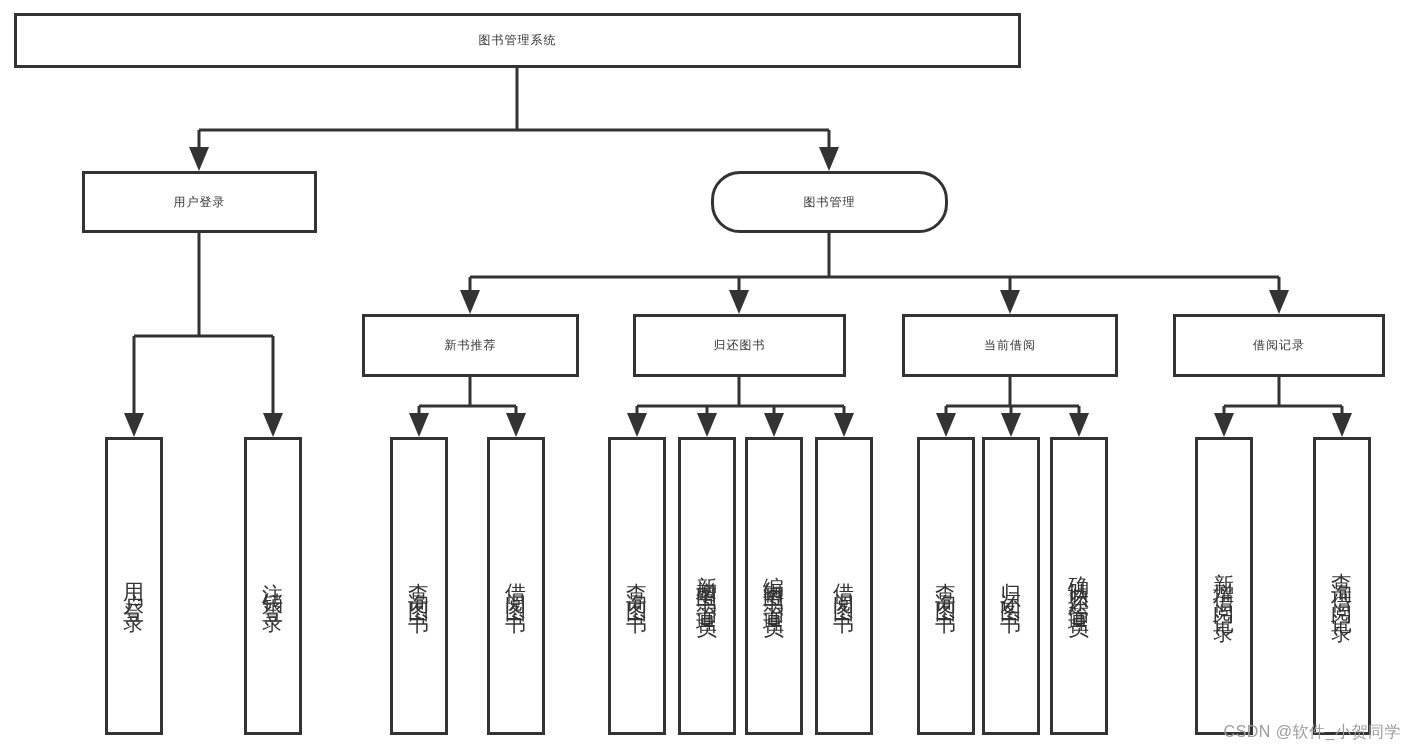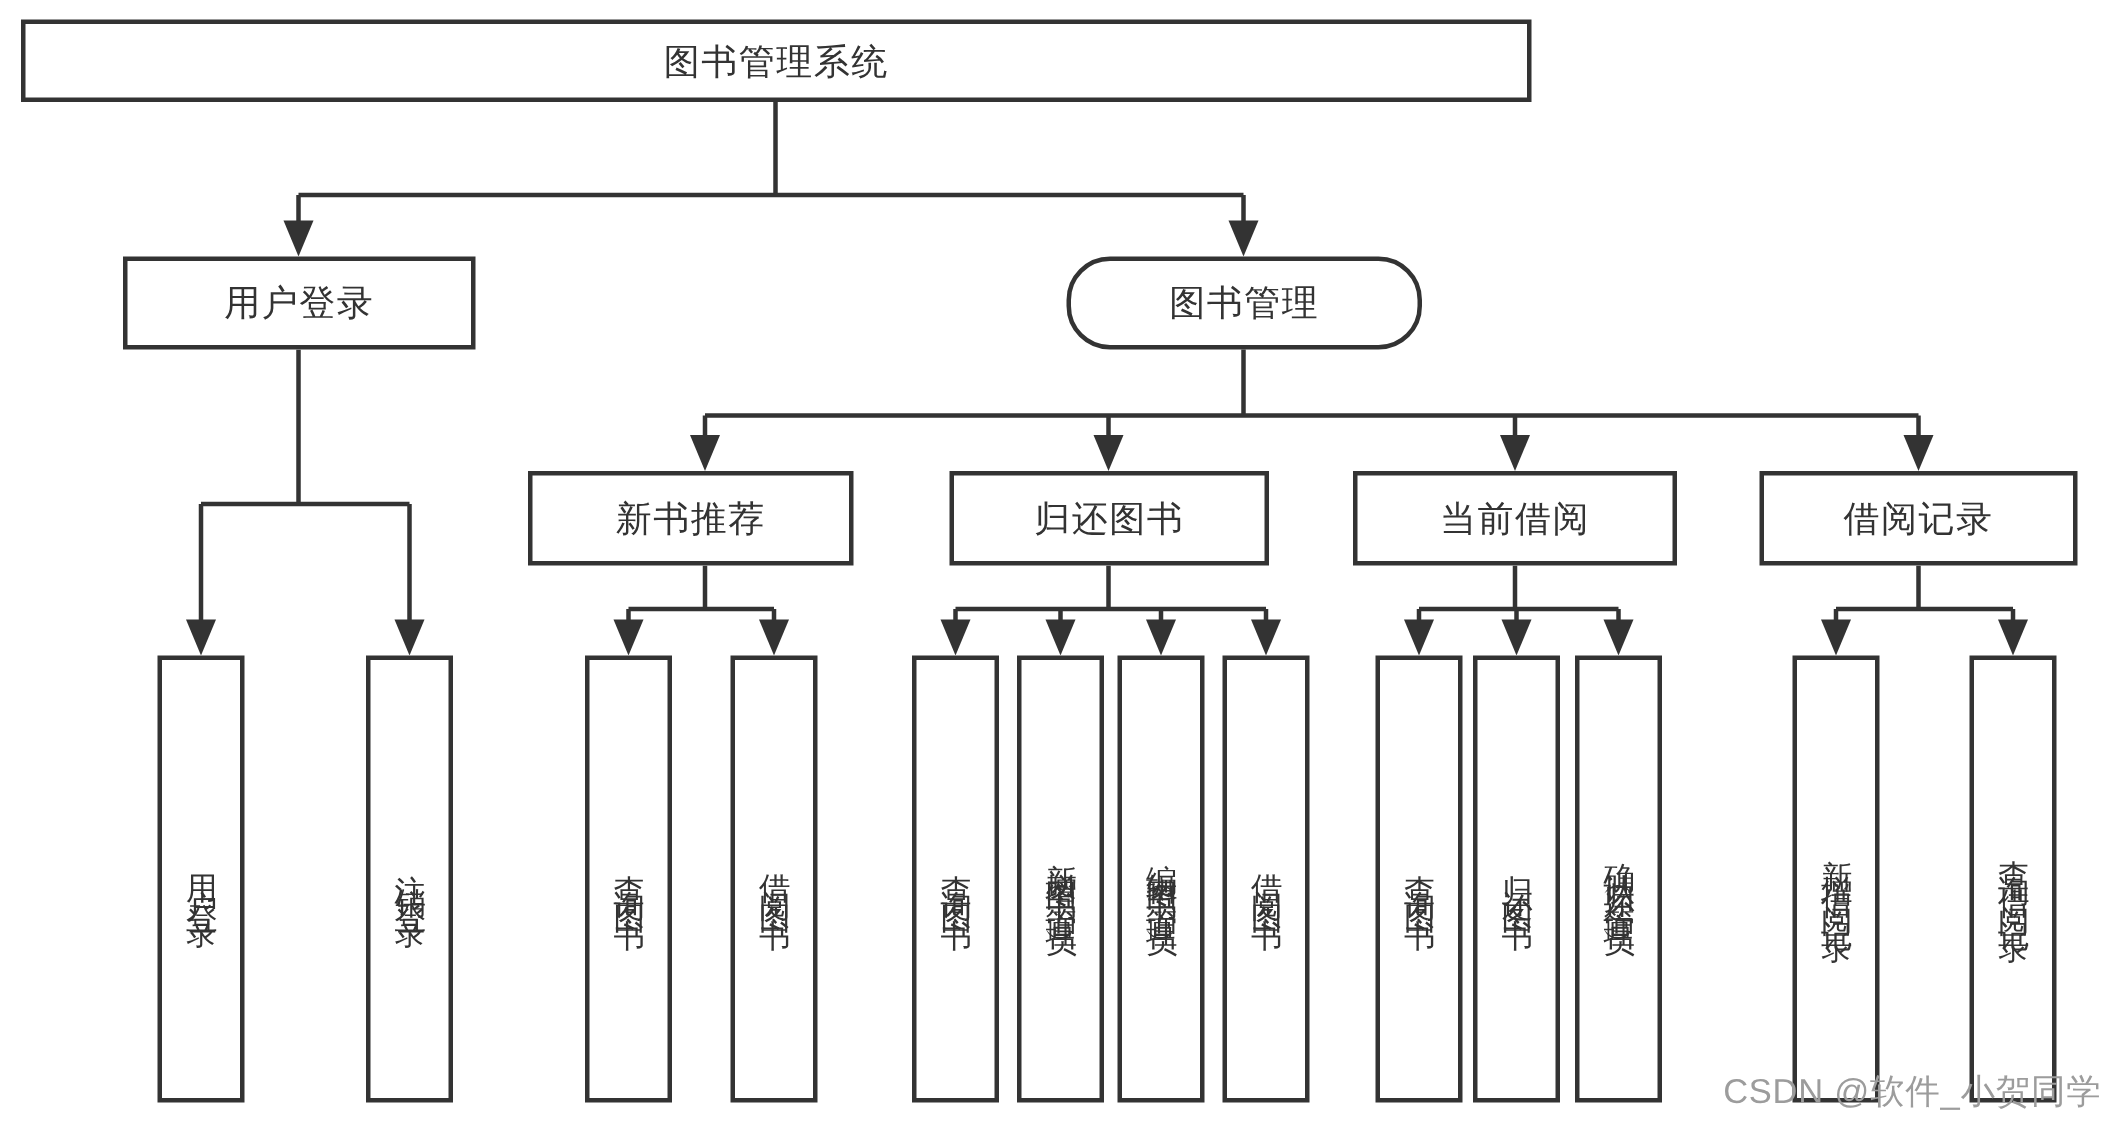--- a/index.html
+++ b/index.html
@@ -19,21 +19,21 @@
   .connectors{position:absolute;left:0;top:0;width:1405px;height:747px;}
   .connectors path{stroke:var(--line);stroke-width:3;fill:none;}
   .connectors polygon{fill:var(--line);stroke:none;}
   .node{
     position:absolute;
     box-sizing:border-box;
     border:3px solid var(--line);
     background:#fff;
     display:flex;align-items:center;justify-content:center;
     color:var(--text);
-    font-size:24px;
+    font-size:12px;
     letter-spacing:1px;
     white-space:nowrap;
   }
   .root{left:14px;top:13px;width:1007px;height:55px;}
   .lvl2{top:171px;height:62px;}
   .lvl3{top:314px;height:63px;}
   .leaf{
     position:absolute;
     top:437px;width:58px;height:298px;
     box-sizing:border-box;
@@ -47,21 +47,21 @@
     color:var(--text);
     font-size:21px;
     letter-spacing:10px;
     line-height:1;
   }
   .leaf.long span{letter-spacing:6px;}
   .watermark{
     position:absolute;
     right:4px;bottom:4px;
     color:var(--wm);
-    font-size:23px;
+    font-size:16px;
     letter-spacing:0.5px;
     pointer-events:none;
     z-index:5;
   }
 </style>
 </head>
 <body>
 
 <div class="canvas">
 
@@ -101,21 +101,21 @@
     <path d="M 1279,377 V 406 M 1224,406 H 1342 M 1224,406 V 415 M 1342,406 V 415"></path>
     <polygon points="1214,413 1234,413 1224,437"></polygon>
     <polygon points="1332,413 1352,413 1342,437"></polygon>
   </svg>
 
   <div class="node root">图书管理系统</div>
 
   <div class="node lvl2" style="left:82px;width:235px;">用户登录</div>
   <div class="node lvl2" style="left:711px;width:237px;border-radius:29px;">图书管理</div>
 
-  <div class="node lvl3" style="left:352px;width:217px;">新书推荐</div>
+  <div class="node lvl3" style="left:362px;width:217px;">新书推荐</div>
   <div class="node lvl3" style="left:633px;width:213px;">归还图书</div>
   <div class="node lvl3" style="left:1173px;width:212px;">借阅记录</div>
   <div class="node lvl3" style="left:902px;width:216px;">当前借阅</div>
 
   <div class="leaf" style="left:105px;">
       <span>用户登录</span>
     </div>
   <div class="leaf" style="left:244px;">
       <span>注销登录</span>
     </div>

